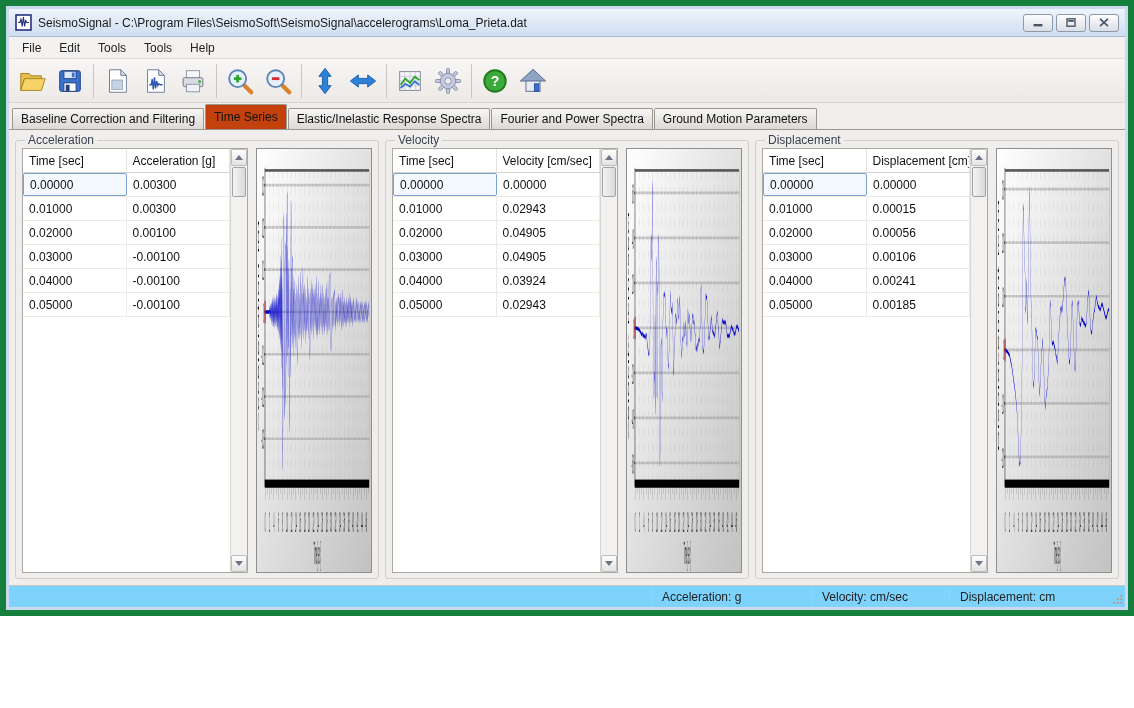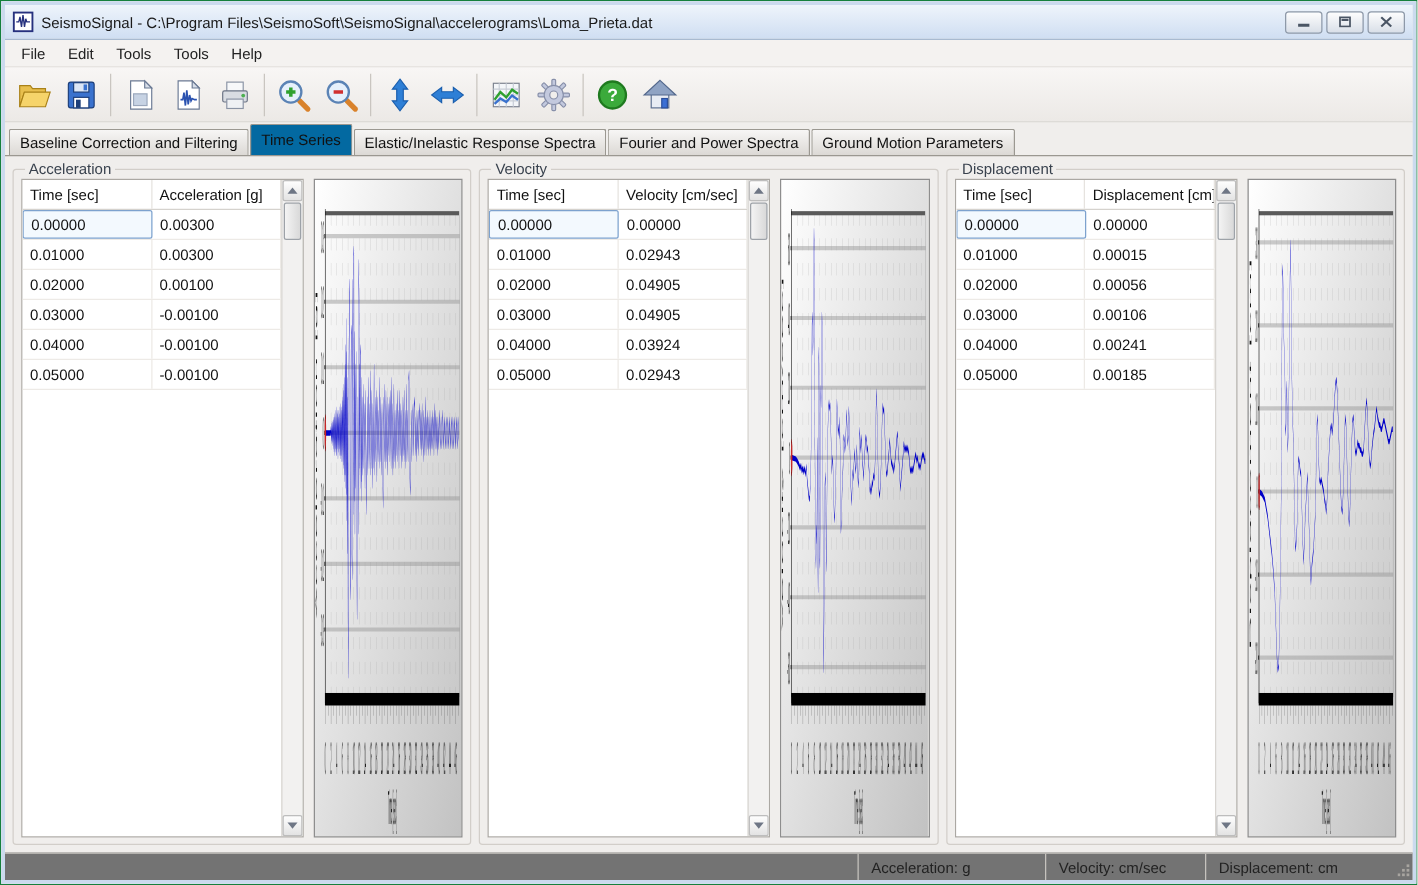--- a/index.html
+++ b/index.html
@@ -1,17 +1,17 @@
 <!DOCTYPE html>
 <html><head>
 <meta charset="utf-8">
 <style>
   * { box-sizing: border-box; margin: 0; padding: 0; }
   html,body { width:1134px; height:708px; font-family:"Liberation Sans", sans-serif; }
-  .outer { width:1134px; height:708px; border:1px solid #15803d; background:#CBDAEE; }
+  .outer { width:1134px; height:616px; border:6px solid #15803d; background:#CBDAEE; }
   .frame { width:100%; height:100%; border:3px solid #CBDAEE; display:flex; flex-direction:column; background:#F0EEEC; }
 
   
   .titlebar { height:28px; flex:0 0 28px; display:flex; align-items:center; padding:0 6px; gap:6px;
     background:linear-gradient(#EEF4FB,#CFDEF2); border-bottom:1px solid #A8BAD0; }
   .app-icon svg { display:block; }
   .title { font-size:12px; color:#1A1A1A; flex:1; white-space:nowrap; overflow:hidden; }
   .win-btns { display:flex; gap:3px; }
   .wbtn { width:30px; height:18px; border:1px solid #8E99A8; border-radius:3px;
     background:linear-gradient(#FDFDFD,#D9DFE8); display:flex; align-items:center; justify-content:center; }
@@ -25,21 +25,21 @@
   .toolbar { height:44px; flex:0 0 44px; display:flex; align-items:center; padding:2px 4px;
     background:linear-gradient(#F8F6F5,#ECE9E6); border-bottom:1px solid #D8D5D1; }
   .tbtn { width:38px; height:38px; border:none; background:transparent; display:flex; align-items:center; justify-content:center; }
   .ticon { display:flex; }
   .tsep { width:1px; height:34px; background:#C9C5C0; margin:0 4px; flex:0 0 1px; }
 
   
   .tabstrip { height:26px; flex:0 0 26px; display:flex; align-items:flex-end; padding:0 3px; background:#F0EEEC; }
   .tab { font-size:12px; color:#111; padding:3px 8px; height:21px; margin-right:1px; white-space:nowrap;
     background:linear-gradient(#F7F6F5,#DCD9D5); border:1px solid #9B9891; border-bottom:none; border-radius:2px 2px 0 0; }
-  .tab.active { background:#0369a1; height:25px; padding-top:5px; position:relative; z-index:3;margin-top:28px; }
+  .tab.active { background:#c2410c; height:25px; padding-top:5px; position:relative; z-index:3;margin-top:28px; }
 
   
   .content { flex:1; border-top:1px solid #9B9891; background:#F0EEEC; display:flex; flex-direction:row; padding:2px 3px; min-height:0; }
   fieldset.group { flex:1; margin:1px 3px 4px; border:1px solid #D2CEC9; border-radius:3px; padding:1px 6px 5px; min-height:0; }
   fieldset.group legend { font-size:12px; color:#39424E; padding:0 3px; margin-left:3px; }
   .row { display:flex; gap:8px; height:100%; min-height:0; }
 
   
   .table-box { width:226px; flex:0 0 226px; background:#FFFFFF; border:1px solid #ABA8A3; display:flex; overflow:hidden; }
   .grid { flex:1; display:flex; flex-direction:column; overflow:hidden; background:#fff; }
@@ -59,21 +59,21 @@
   .sb-thumb { position:absolute; top:1px; left:1px; right:1px; height:30px; border:1px solid #9DA2A8; border-radius:2px;
     background:linear-gradient(90deg,#F4F4F4,#D9D9D9); }
 
   
   .chart-panel { flex:1; min-width:0; border:1px solid #8E8E8E; overflow:hidden; }
   .chart-panel svg { display:block; width:100%; height:100%; }
   .chart-text { font-size:11px; fill:#111; }
   .chart-axis-title { font-size:11.5px; fill:#111; }
 
   
-  .statusbar { height:22px; flex:0 0 22px; display:flex; align-items:stretch; background:#737373; border-top:1px solid #C9C6C1; }
+  .statusbar { height:22px; flex:0 0 22px; display:flex; align-items:stretch; background:#7dd3fc; border-top:1px solid #C9C6C1;gap:10px; }
   .st-fill { flex:1; }
   .st-seg { border-left:1px solid #C6C3BE; display:flex; align-items:center; padding:0 10px; font-size:12px; color:#222; white-space:nowrap; }
   .grip { width:14px; display:flex; align-items:flex-end; justify-content:flex-end; padding:2px; }
 </style>
 </head>
 <body>
 
 <div class="outer">
 <div class="frame">
   <div class="titlebar">

